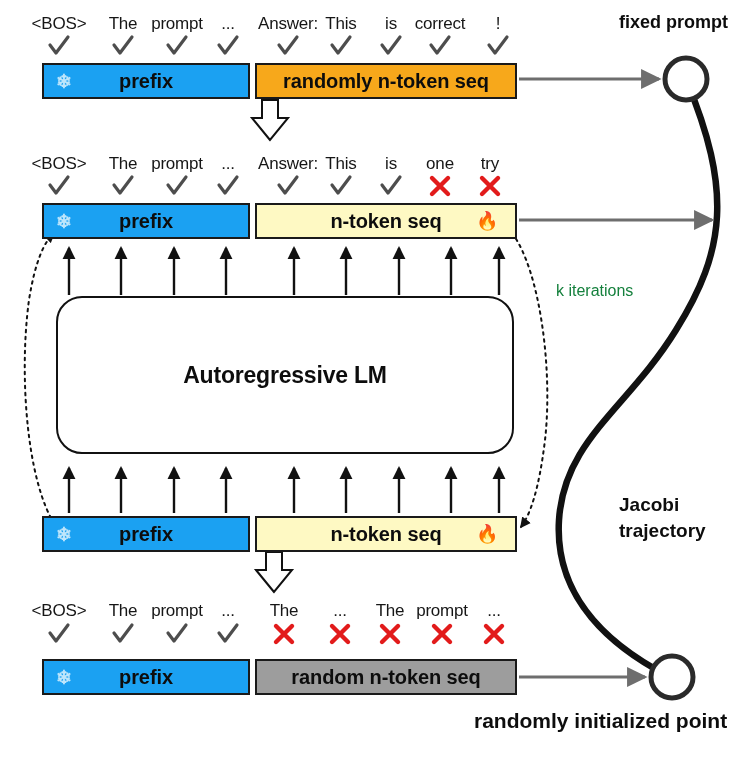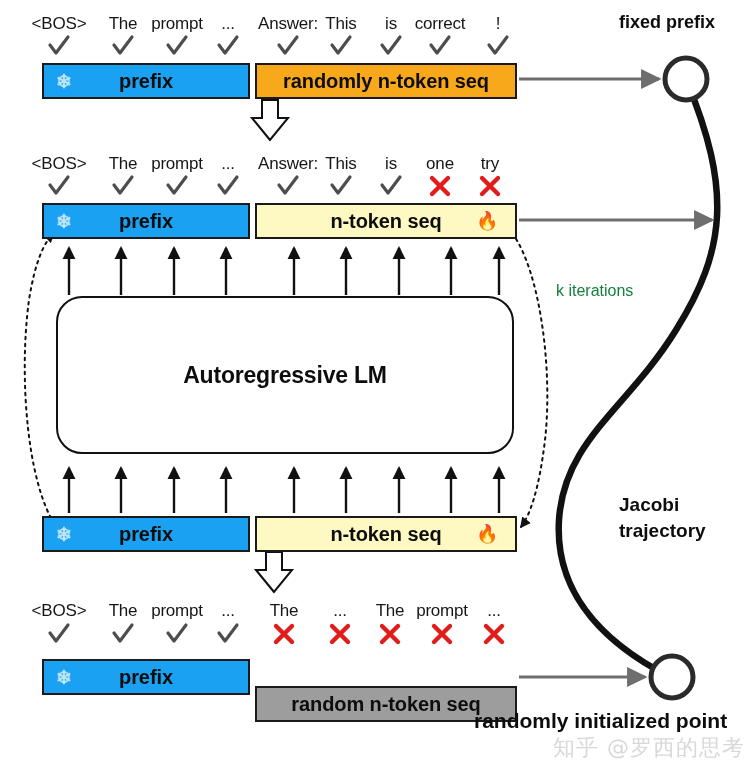--- a/index.html
+++ b/index.html
@@ -272,21 +272,21 @@
   </div>
 
   <div class="seqbox prefix" style="left:42px; top:63px; width:208px; height:36px;">
     <span class="snowflake">❄</span>
     <span>prefix</span>
   </div>
   <div class="seqbox converged" style="left:255px; top:63px; width:262px; height:36px;">
     <span>randomly n-token seq</span>
   </div>
 
-  <div class="label-bold" style="left:619px; top:12px; font-size:18px;">fixed prefix</div>
+  <div class="label-bold" style="left:619px; top:12px; font-size:18px;">fixed prompt</div>
 
   <div class="token-row" style="left:0; top:153px; width:540px;">
     <span class="token" style="left:59px;">&lt;BOS&gt;</span>
     <span class="token" style="left:123px;">The</span>
     <span class="token" style="left:177px;">prompt</span>
     <span class="token" style="left:228px;">...</span>
     <span class="token" style="left:288px;">Answer:</span>
     <span class="token" style="left:341px;">This</span>
     <span class="token" style="left:391px;">is</span>
     <span class="token" style="left:440px;">one</span>
@@ -422,24 +422,23 @@
       <svg viewBox="0 0 26 26" width="26" height="26">
           <path d="M5 5 L21 21 M21 5 L5 21" fill="none" stroke="#e21b1b" stroke-width="4.4" stroke-linecap="round"></path>
         </svg>
     </span>
   </div>
 
   <div class="seqbox prefix" style="left:42px; top:659px; width:208px; height:36px;">
     <span class="snowflake">❄</span>
     <span>prefix</span>
   </div>
-  <div class="seqbox random" style="left:255px; top:659px; width:262px; height:36px;margin-top:27px;">
+  <div class="seqbox random" style="left:255px; top:659px; width:262px; height:36px;">
     <span>random n-token seq</span>
   </div>
 
   <div class="label-jacobi" style="left:619px; top:492px;">Jacobi
 trajectory</div>
 
   <div class="label-bold" style="left:474px; top:709px; font-size:21px;">randomly initialized point</div>
 
-  <div class="watermark" style="left:553px; top:733px;">知乎 @罗西的思考</div>
 
 </div>
 
 </body></html>

